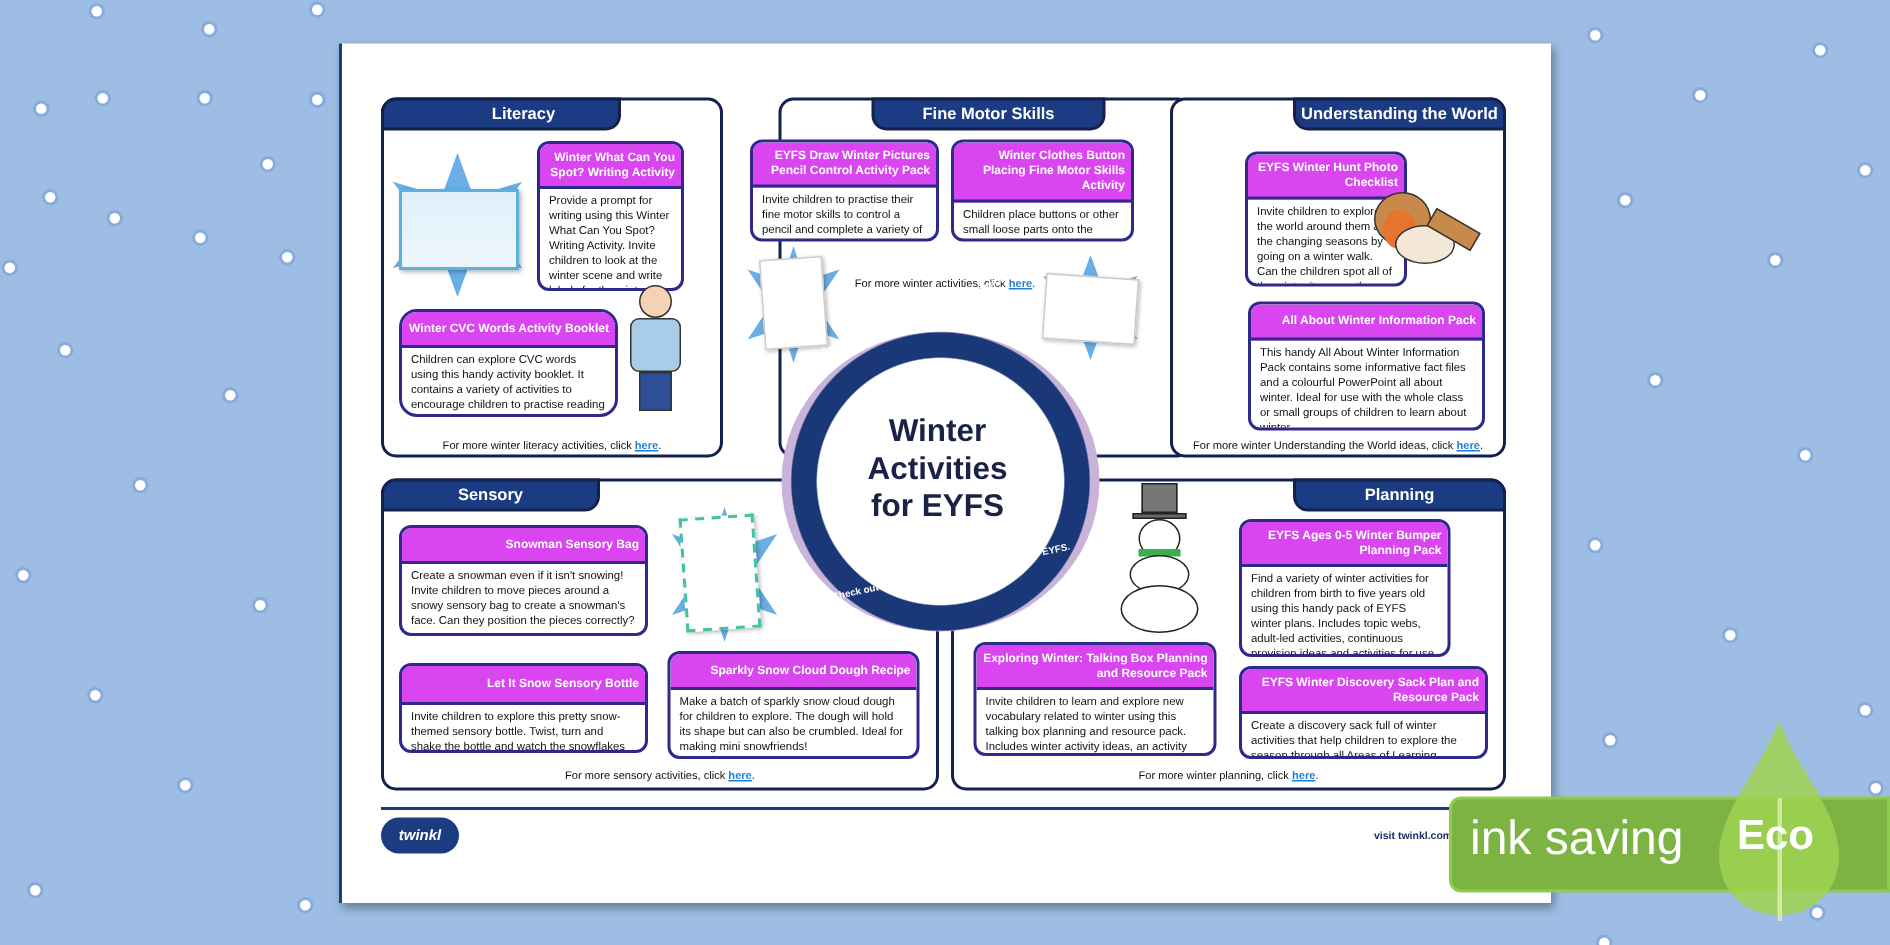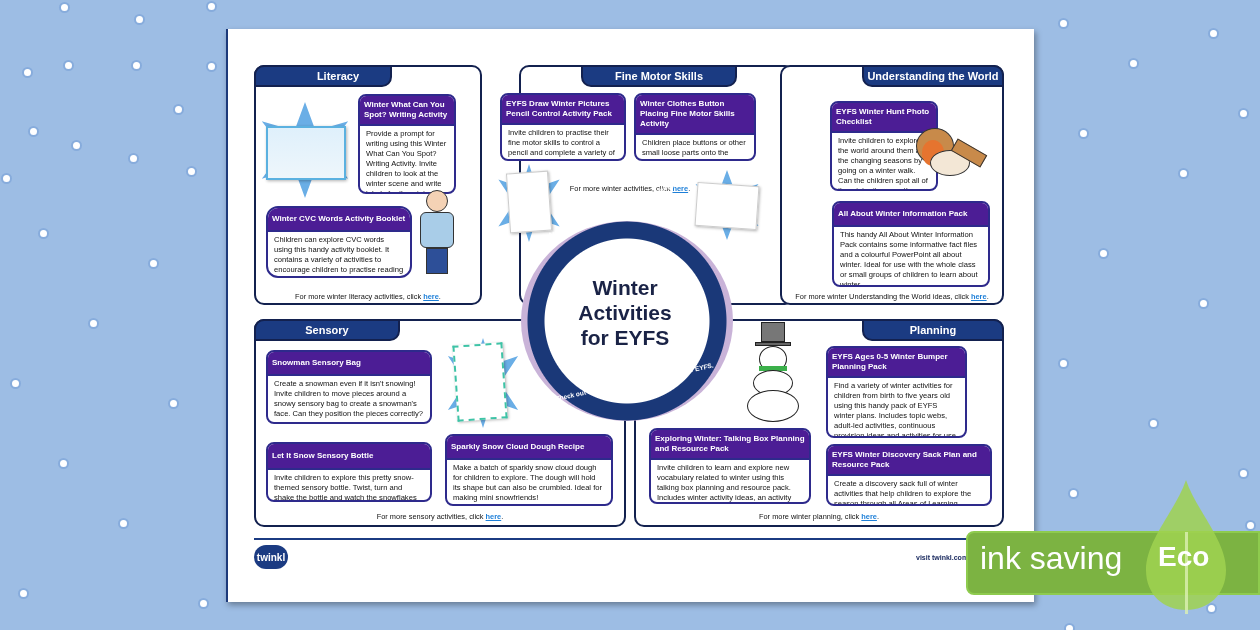--- a/index.html
+++ b/index.html
@@ -29,22 +29,22 @@
   }
   .tab-left { left: -2px; border-radius: 10px 0 10px 0; }
   .tab-right { right: -2px; border-radius: 0 10px 0 10px; }
   .tab-center { border-radius: 0 0 10px 10px; }
 
   .card {
     position: absolute; border: 2px solid #2e2a8c; border-radius: 8px;
     background: #fff; overflow: hidden;
   }
   .card-head {
-    background: #4c1d95; color: #fff; font-weight: bold; font-size: 8px;
-    text-align: left; padding: 4px 4px; line-height: 10px;
+    background: #d946ef; color: #fff; font-weight: bold; font-size: 8px;
+    text-align: right; padding: 4px 4px; line-height: 10px;
     border-bottom: 2px solid #2e2a8c;
   }
   .card-body { font-size: 7.6px; line-height: 10px; color: #111; padding: 3px 6px; }
 
   .more { position: absolute; font-size: 7.4px; color: #111; text-align: center; }
   .more a { color: #1d7fd8; text-decoration: underline; font-weight: bold; }
 
   .star {
     position: absolute; background: #6aaee6;
     clip-path: polygon(50% 0%, 61% 30%, 95% 20%, 72% 50%, 95% 80%, 61% 70%, 50% 100%, 39% 70%, 5% 80%, 28% 50%, 5% 20%, 39% 30%);
@@ -57,22 +57,22 @@
     background: radial-gradient(circle at 50% 50%, #fff 0 82px, #1a3878 83px 99px, #c9b3d8 100px 106px, rgba(255,255,255,0) 107px);
   }
   .center-title {
     position: absolute; left: 555px; top: 275px; width: 140px; text-align: center;
     color: #1a2346; font-weight: bold; font-size: 21px; line-height: 25px;
   }
   .ring-text { position: absolute; color: #fff; font-size: 7.5px; font-weight: bold; white-space: nowrap; }
 
   .divider-top { position: absolute; left: 254px; top: 538px; width: 750px; height: 2px; background: #1b3b82; }
   .twinkl {
-    position: absolute; left: 254px; top: 545px; width: 34px; height: 24px;
-    background: #1b3b82; border-radius: 12px; color: #fff; font-weight: bold; 
+    position: absolute; left: 254px; top: 545px; width: 52px; height: 24px;
+    background: #1b3b82; border-radius: 12px; color: #fff; font-weight: bold; font-style: italic;
     font-size: 10px; display: flex; align-items: center; justify-content: center;
   }
   .visit { position: absolute; left: 916px; top: 554px; font-size: 7px; font-weight: bold; color: #1b2b60; }
 
   .eco-banner {
     position: absolute; left: 966px; top: 531px; width: 294px; height: 64px;
     background: #7cb342; border-radius: 8px 0 0 8px; border: 2px solid #8ecb4e;
   }
   .eco-text { position: absolute; left: 980px; top: 540px; font-size: 32px; color: #fff; font-weight: normal; }
   .eco-drop {
@@ -122,21 +122,21 @@
   <span class="snow" style="left:1240px;top:470px"></span>
   <span class="snow" style="left:1070px;top:490px"></span>
   <span class="snow" style="left:1247px;top:522px"></span>
   <span class="snow" style="left:1208px;top:605px"></span>
   <span class="snow" style="left:1066px;top:625px"></span>
 </div>
 
 <div class="sheet"></div>
 
 <div class="panel" style="left:254px;top:65px;width:228px;height:240px;">
-  <div class="panel-tab tab-left" style="width:138px;padding-left:30px;">Literacy</div>
+  <div class="panel-tab tab-left" style="width:160px;padding-left:30px;">Literacy</div>
 </div>
 <div class="star" style="left:257px;top:102px;width:96px;height:96px;"></div>
 <div class="thumb" style="left:266px;top:126px;width:80px;height:54px;background:linear-gradient(#dff0fb,#eef6fb);border:2px solid #5bb1e0;"></div>
 <div class="card" style="left:358px;top:94px;width:98px;height:100px;">
   <div class="card-head">Winter What Can You Spot? Writing Activity</div>
   <div class="card-body">Provide a prompt for writing using this Winter What Can You Spot? Writing Activity. Invite children to look at the winter scene and write labels for the winter pictures.</div>
 </div>
 <div class="card" style="left:266px;top:206px;width:146px;height:72px;border-radius:12px;">
   <div class="card-head" style="padding:6px 4px;">Winter CVC Words Activity Booklet</div>
   <div class="card-body">Children can explore CVC words using this handy activity booklet. It contains a variety of activities to encourage children to practise reading and writing CVC words linked to winter.</div>

